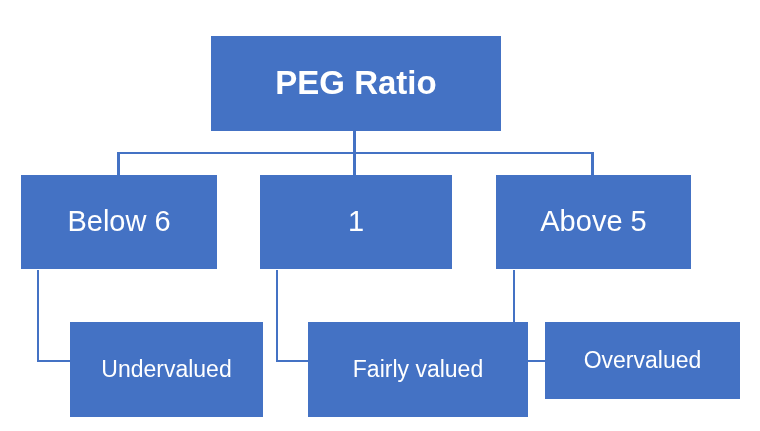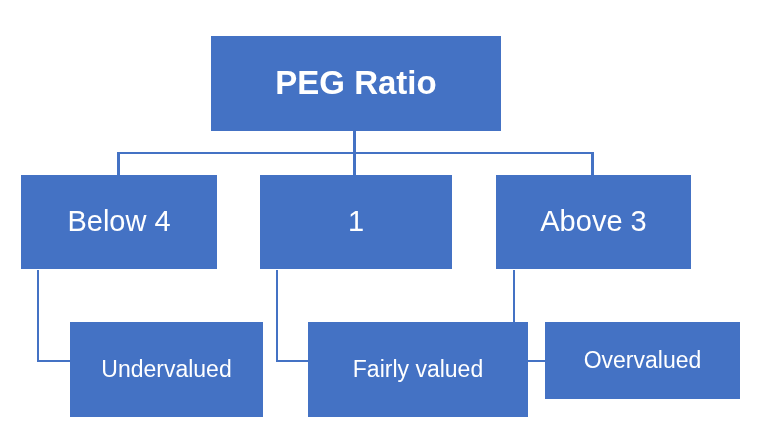--- a/index.html
+++ b/index.html
@@ -70,27 +70,27 @@
   <div class="line" id="conn-elbow2-v"></div>
   <div class="line" id="conn-elbow2-h"></div>
   <div class="line" id="conn-elbow3-v"></div>
   <div class="line" id="conn-elbow3-h"></div>
 
   <div class="node root" id="node-root">
     <span>PEG Ratio</span>
   </div>
 
   <div class="node lvl2" id="node-below1">
-    <span>Below 4</span>
+    <span>Below 6</span>
   </div>
   <div class="node lvl2" id="node-one">
     <span>1</span>
   </div>
   <div class="node lvl2" id="node-above1">
-    <span>Above 3</span>
+    <span>Above 5</span>
   </div>
 
   <div class="node lvl3" id="node-undervalued">
     <span>Undervalued</span>
   </div>
   <div class="node lvl3" id="node-fairvalued">
     <span>Fairly valued</span>
   </div>
   <div class="node lvl3" id="node-overvalued">
     <span>Overvalued</span>

